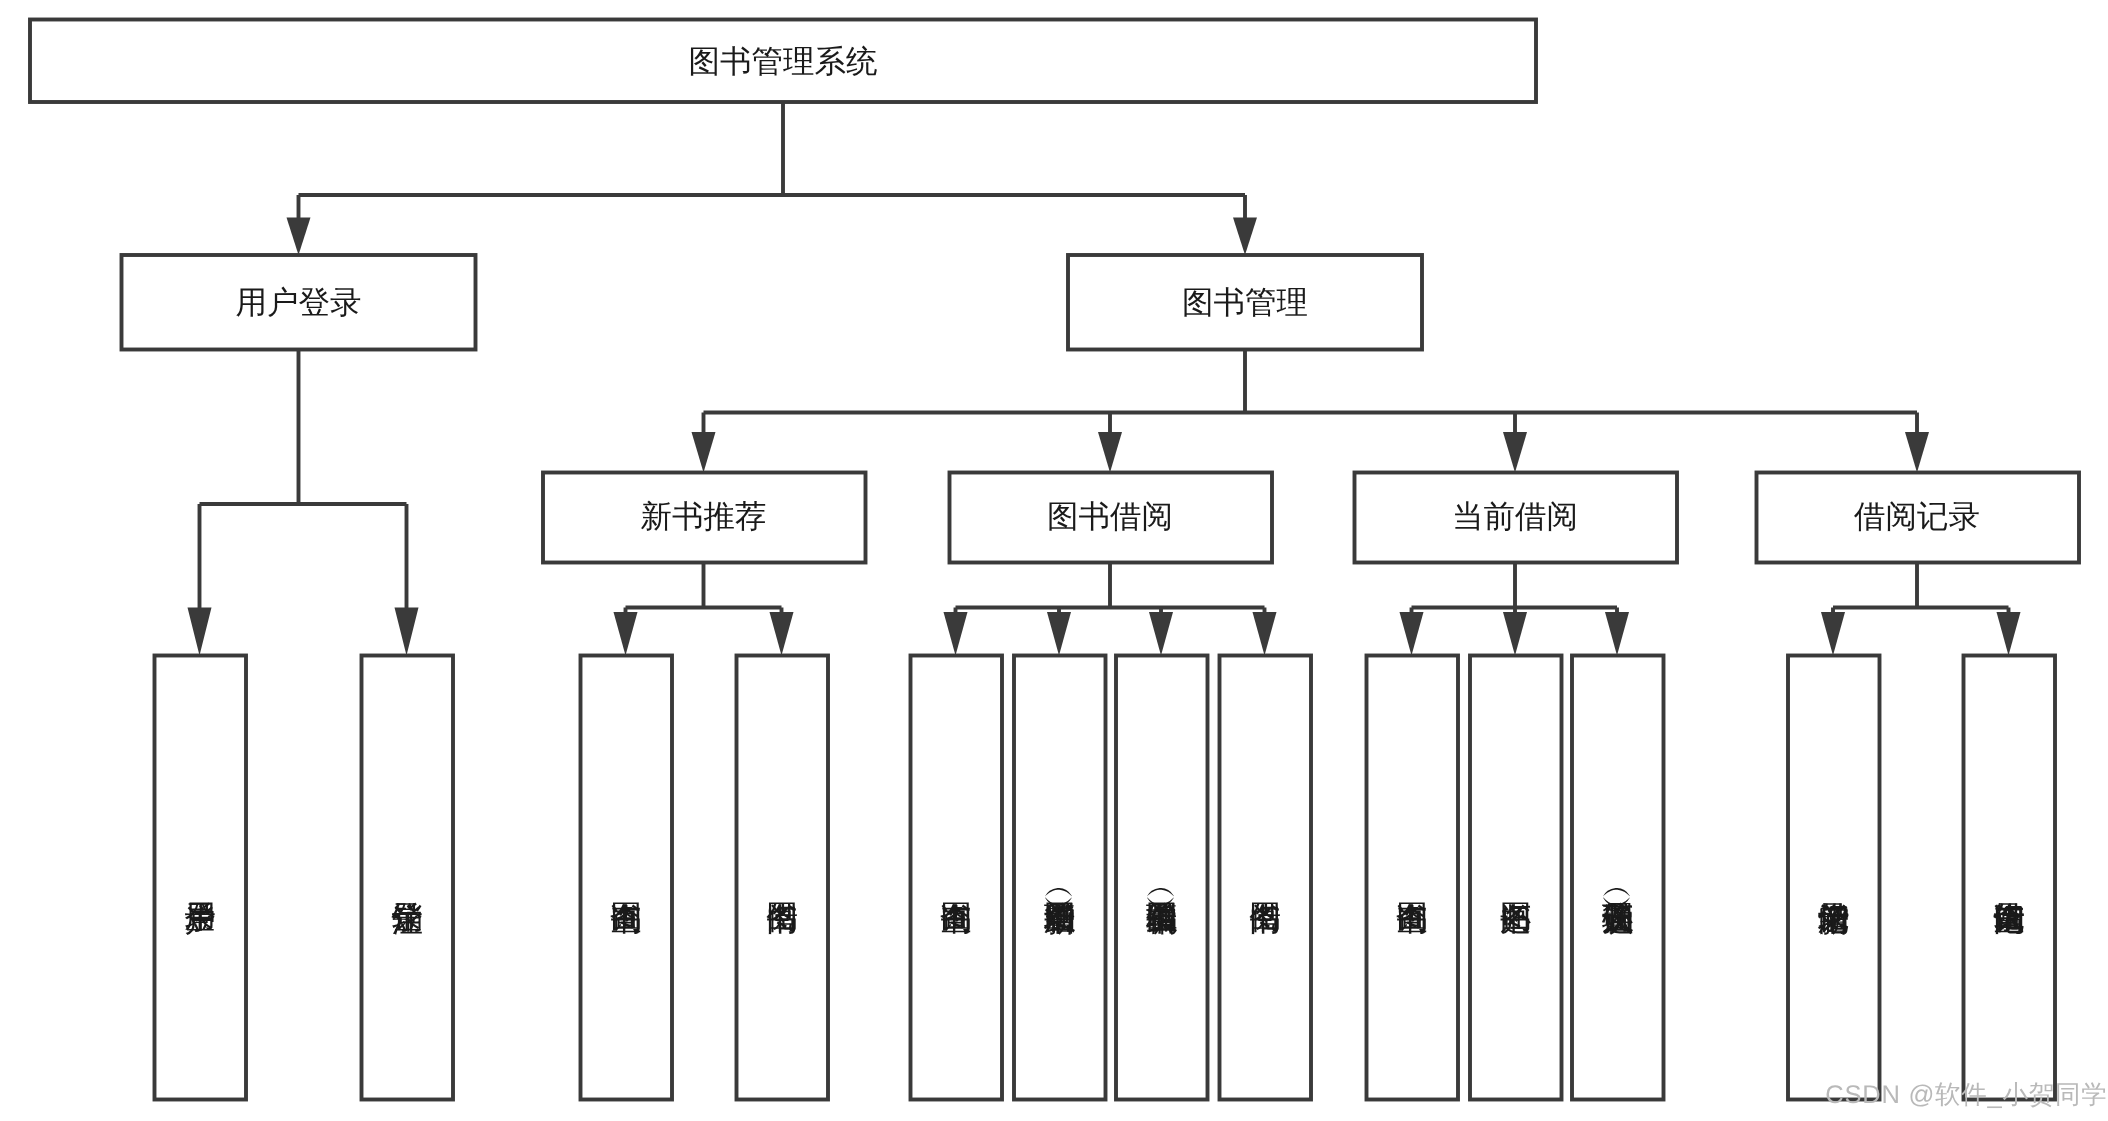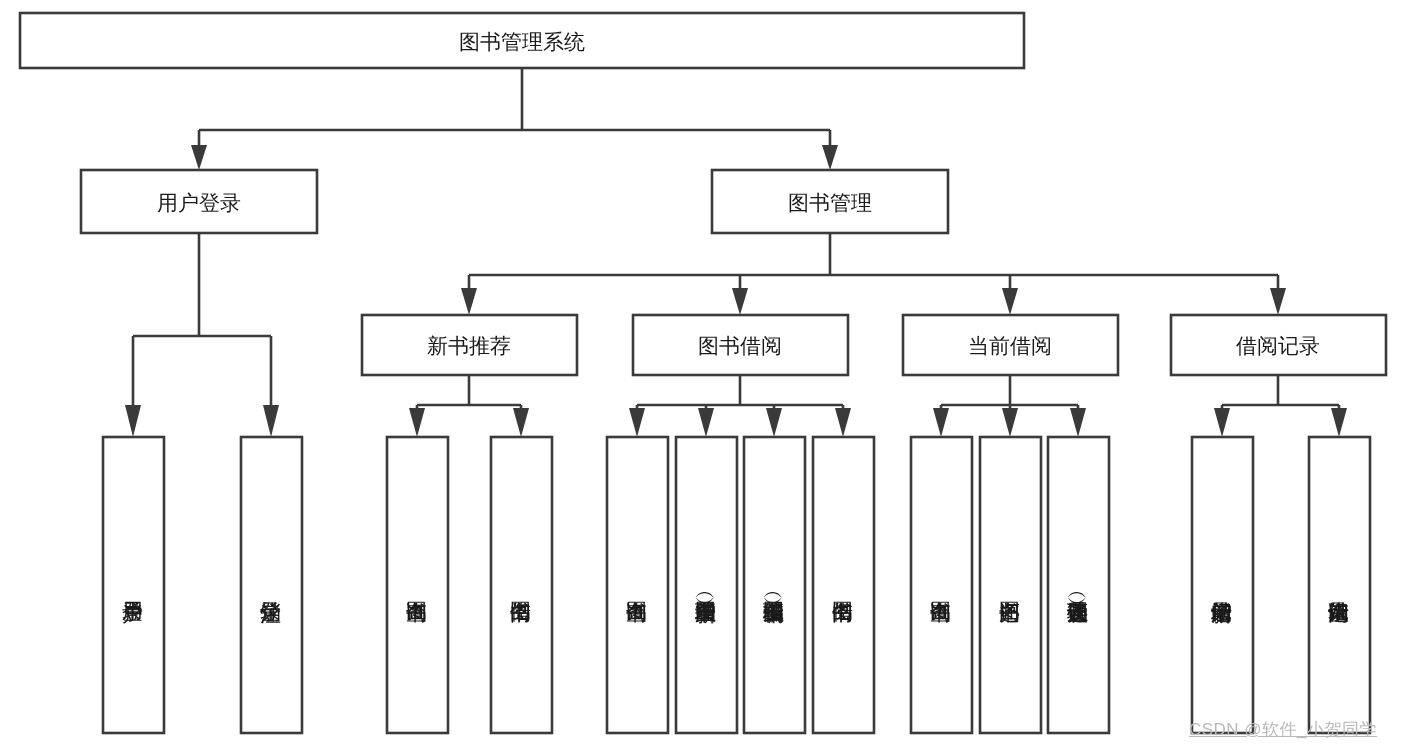--- a/index.html
+++ b/index.html
@@ -50,29 +50,28 @@
   .node-label-vert {
     fill: #1a1a1a;
     font-family: "Liberation Sans", "DejaVu Sans", sans-serif;
     font-size: 21px;
     writing-mode: vertical-rl;
     text-orientation: upright;
     text-anchor: middle;
   }
   .watermark-text {
     position: absolute;
-    right: 28px;
+    right: 0;
     bottom: 6px;
     font-family: "Liberation Sans", "DejaVu Sans", sans-serif;
     font-size: 17px;
     color: #b9b9b9;
     letter-spacing: 0.5px;
     white-space: nowrap;
     user-select: none;
-    text-decoration: underline;
   }
 </style>
 </head>
 <body>
 
 <div id="diagram-root">
 
   <svg class="flow" viewBox="0 0 1405 747" xmlns="http://www.w3.org/2000/svg">
 
     <g>

